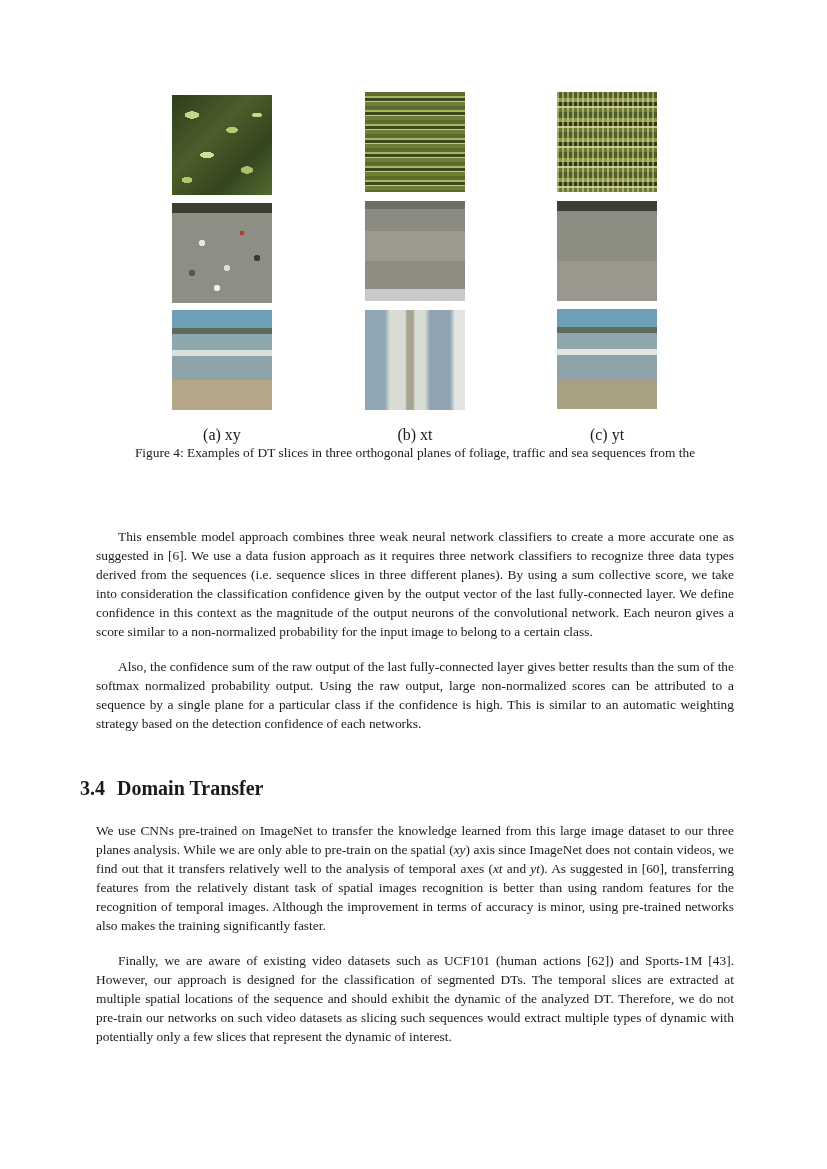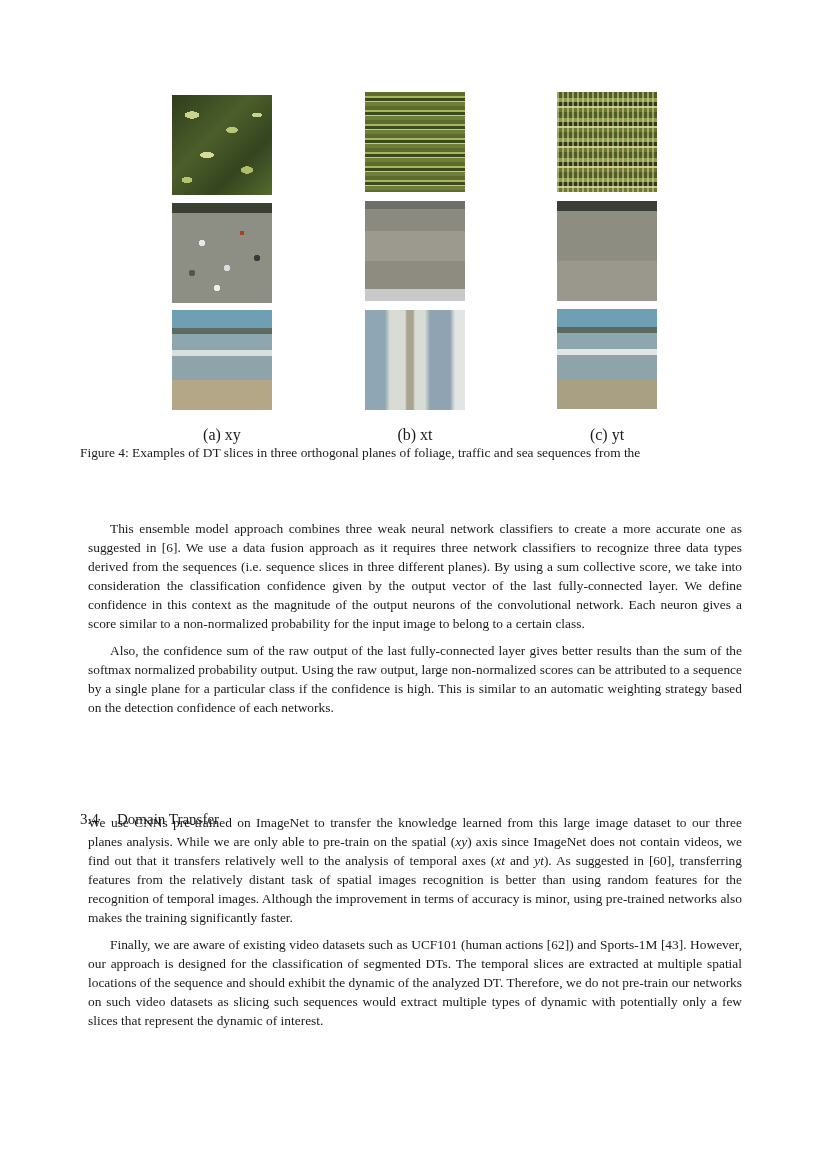--- a/index.html
+++ b/index.html
@@ -1,25 +1,25 @@
 <!DOCTYPE html>
 <html><head>
 <meta charset="utf-8">
 <style>
   html, body { margin: 0; padding: 0; background: #ffffff; }
   body { width: 827px; height: 1169px; position: relative; overflow: hidden;
          font-family: "Liberation Serif", "DejaVu Serif", serif; color: #1a1a1a; }
   .fig { position: absolute; left: 0; top: 0; width: 827px; }
   .tile { position: absolute; width: 100px; height: 100px; overflow: hidden; }
   .sub-caption { position: absolute; top: 426px; font-size: 16px; width: 100px; text-align: center; }
-  .caption { position: absolute; left: 80px; width: 670px; top: 444px; font-size: 13.4px; line-height: 18px; }
+  .caption { position: absolute; left: 80px; width: 670px; top: 444px; font-size: 13.4px; line-height: 18px; text-align: center; }
   .body { position: absolute; left: 80px; width: 670px; font-size: 13.4px; line-height: 19px; text-align: justify; }
-  .body p { margin: 8px; text-indent: 22px; }
+  .body p { margin: 16px; text-indent: 22px; }
   .body p.noindent { text-indent: 0; }
-  .heading { position: absolute; left: 80px; top: 777px; font-size: 15px; font-weight: normal; margin-top: 34px; }
+  .heading { position: absolute; left: 80px; top: 777px; font-size: 20px; font-weight: bold; }
   .heading .num { display: inline-block; width: 37px; }
   i.math { font-style: italic; }
 
   
   .foliage-xy { background:
      radial-gradient(ellipse 12px 6px at 20% 20%, #c8d58a 60%, transparent 62%),
      radial-gradient(ellipse 10px 5px at 60% 35%, #b9c877 60%, transparent 62%),
      radial-gradient(ellipse 11px 5px at 35% 60%, #d4dc96 60%, transparent 62%),
      radial-gradient(ellipse 10px 6px at 75% 75%, #aebe6a 60%, transparent 62%),
      radial-gradient(ellipse 8px 4px at 85% 20%, #c9d385 60%, transparent 62%),

